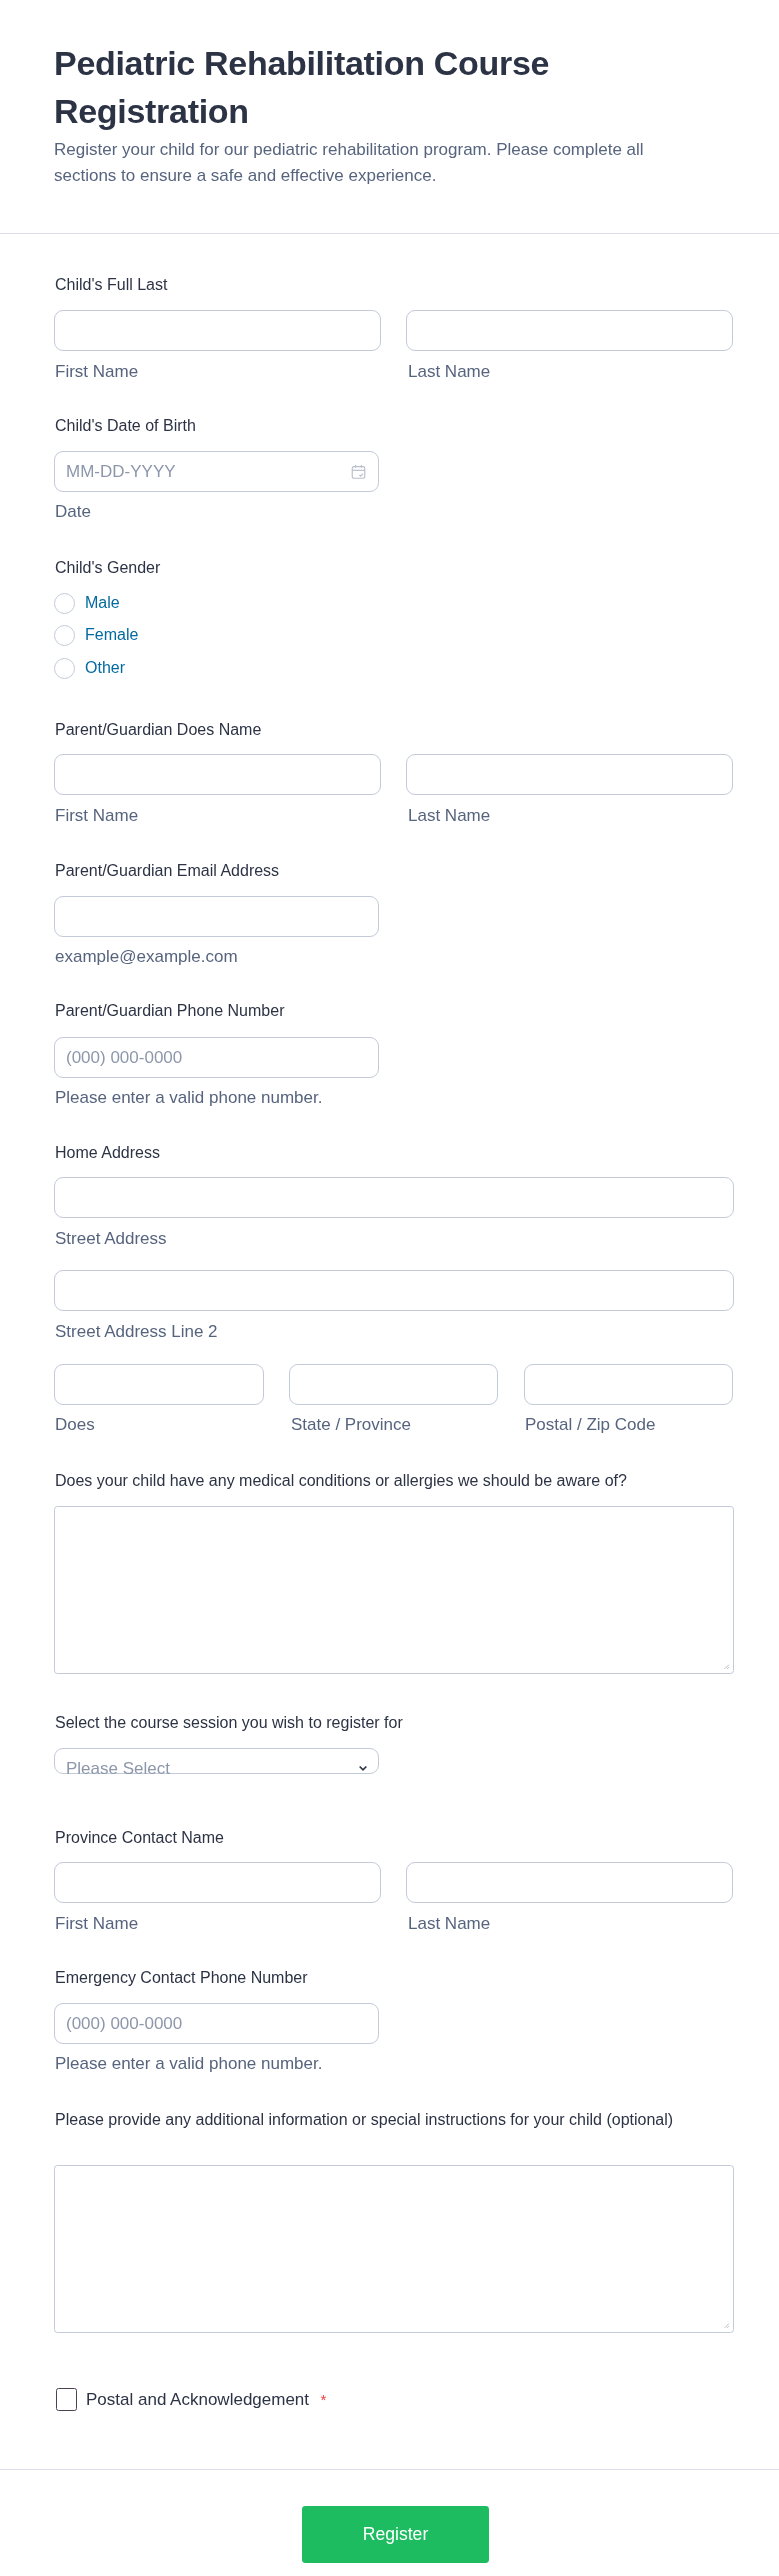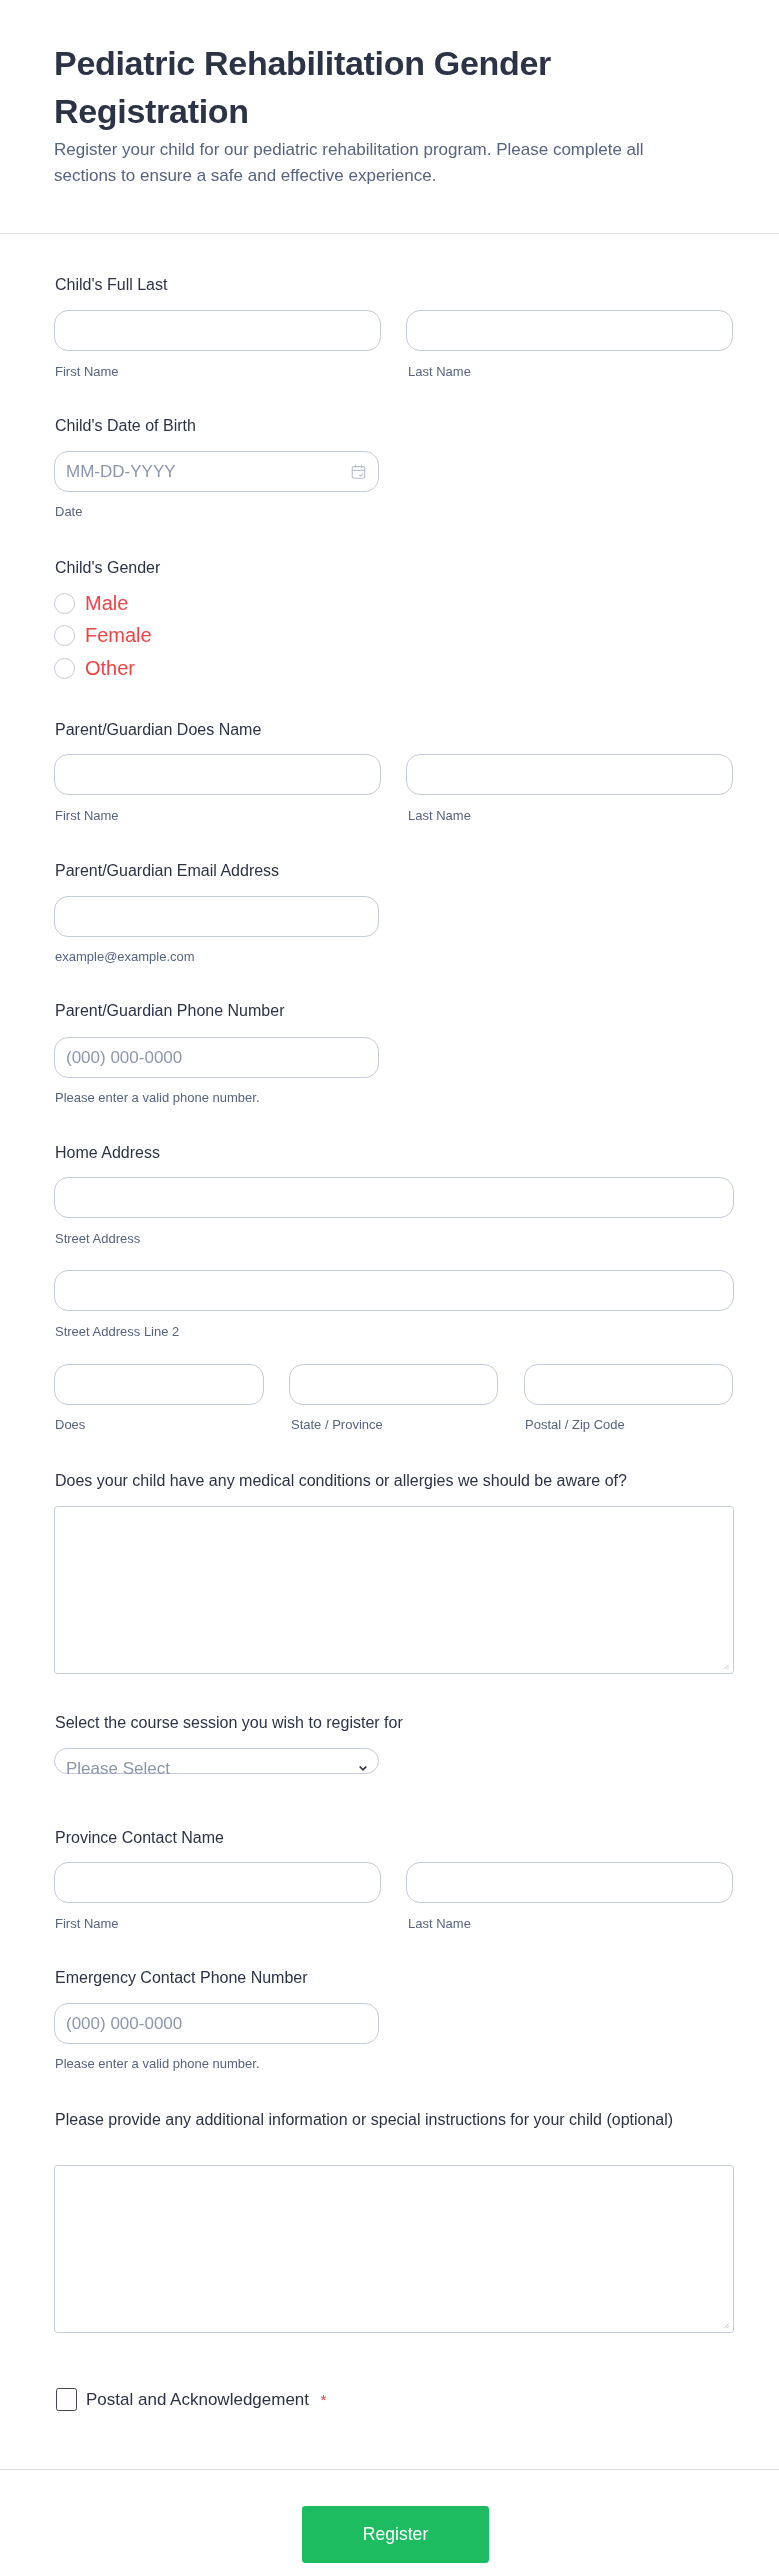--- a/index.html
+++ b/index.html
@@ -3,35 +3,35 @@
 <meta charset="utf-8">
 <style>
   *{box-sizing:border-box;margin:0;padding:0;}
   html,body{width:779px;background:#fff;}
   body{font-family:"Liberation Sans",sans-serif;color:#2c3345;position:relative;height:2576px;overflow:hidden;}
   .abs{position:absolute;}
   .title{left:54px;top:39px;width:603px;font-size:34px;line-height:48px;font-weight:bold;color:#2c3345;letter-spacing:-0.3px;}
   .desc{left:54px;top:137px;width:654px;font-size:17px;line-height:26px;color:#57647e;}
   .hr{left:0;width:779px;height:0.8px;background:#dcdcea;}
   .label{left:55px;font-size:16px;line-height:20px;color:#2c3345;}
-  .sub{font-size:13px;line-height:15px;color:#57647e;}
-  .input{border:0.8px solid #c3cad8;border-radius:14px;background:#fff;height:41px;}
+  .sub{font-size:17px;line-height:15px;color:#57647e;}
+  .input{border:0.8px solid #c3cad8;border-radius:9px;background:#fff;height:41px;}
   .ph{font-size:17px;color:#8d97ab;line-height:39px;padding-left:11px;}
   .radio{left:54px;width:21px;height:21px;border:0.8px solid #c3cad8;border-radius:50%;}
-  .rlabel{left:85px;font-size:20px;line-height:20px;color:#ef4444;}
+  .rlabel{left:85px;font-size:16px;line-height:20px;color:#0369a1;}
   .ta{border:0.8px solid #c3cad8;border-radius:3.4px;background:#fff;}
   .grip{position:absolute;right:3.4px;bottom:3.4px;width:6.7px;height:6.7px;}
   .cb{left:56px;top:2388px;width:21px;height:22.6px;border:1.7px solid #4d4253;border-radius:2.5px;}
   .btn{left:302px;top:2506px;width:187px;height:57px;background:#1dbc60;border-radius:3.4px;color:#fff;font-size:17.6px;text-align:center;line-height:57px;}
 </style>
 </head>
 <body>
 
 <div>
-  <h1 class="abs title">Pediatric Rehabilitation Gender Registration</h1>
+  <h1 class="abs title">Pediatric Rehabilitation Course Registration</h1>
   <p class="abs desc">Register your child for our pediatric rehabilitation program. Please complete all sections to ensure a safe and effective experience.</p>
 </div>
 <div class="abs hr" style="top:233px"></div>
 
 <div class="abs label" style="top:275px">Child's Full Last</div>
 <div class="abs input" style="left:54px;top:310px;width:327px"></div>
 <div class="abs sub" style="left:55px;top:364px">First Name</div>
 <div class="abs input" style="left:406px;top:310px;width:327px"></div>
 <div class="abs sub" style="left:408px;top:364px">Last Name</div>
 

